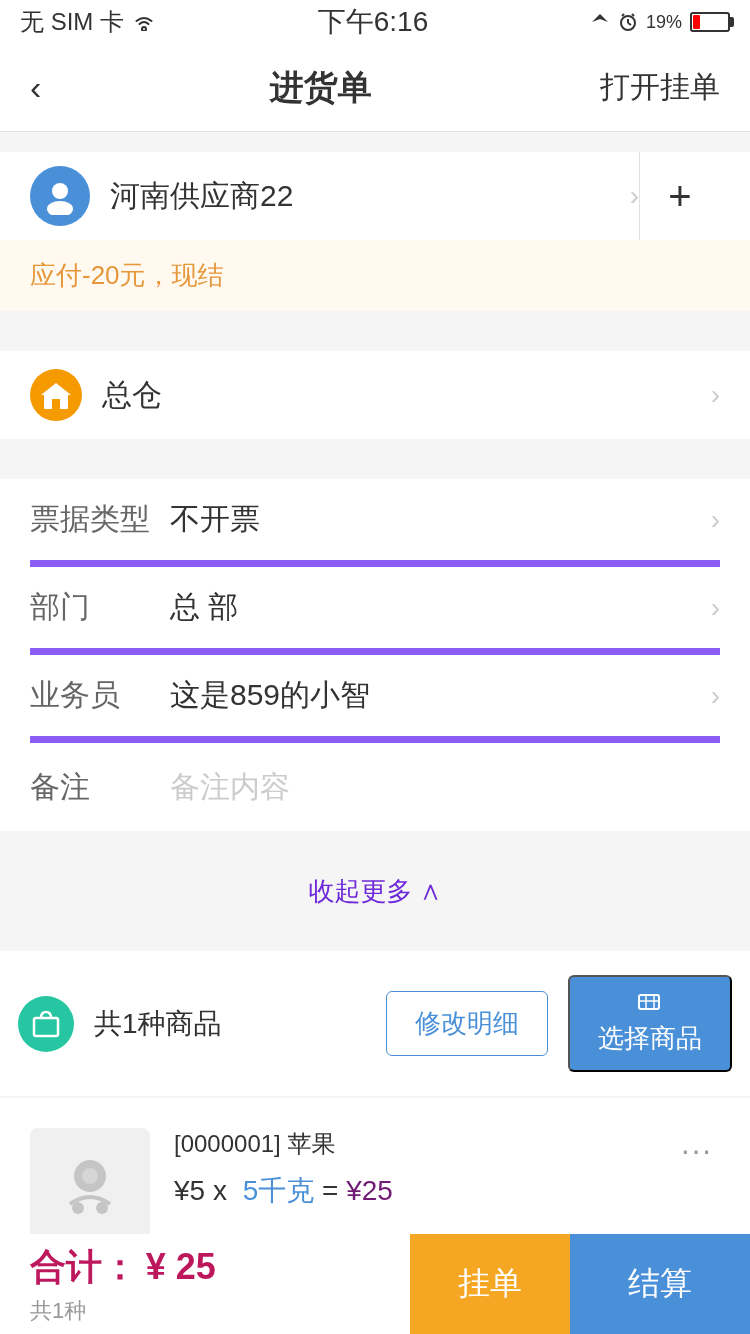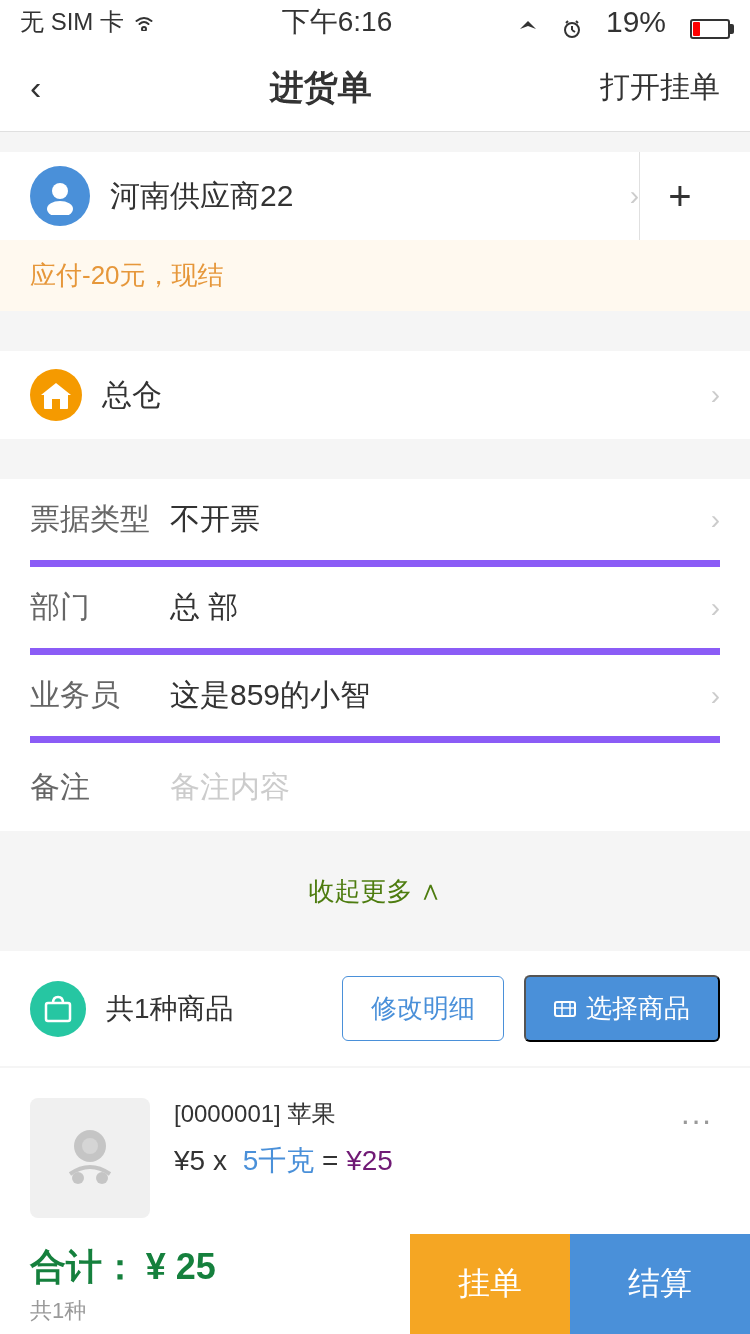--- a/index.html
+++ b/index.html
@@ -30,23 +30,23 @@
       align-items: center;
       gap: 8px;
       font-size: 24px;
     }
     .status-bar-center {
       font-size: 28px;
       font-weight: 500;
     }
     .status-bar-right {
       display: flex;
-      align-items: flex-end;
-      gap: 24px;
-      font-size: 30px;
+      align-items: center;
+      gap: 8px;
+      font-size: 18px;
     }
     .battery-icon {
       width: 40px;
       height: 20px;
       border: 2px solid #333;
       border-radius: 3px;
       position: relative;
       display: inline-block;
     }
     .battery-icon::after {
@@ -211,29 +211,29 @@
       background: #f5f5f5;
       height: 80px;
       display: flex;
       align-items: center;
       justify-content: center;
       margin-top: 20px;
       cursor: pointer;
     }
     .collapse-text {
       font-size: 26px;
-      color: #4d7c0f;
+      color: #6d28d9;
     }
 
     
     .product-header {
       background: #fff;
       display: flex;
       align-items: center;
-      padding: 24px 30px;
+      padding: 24px 18px;
       gap: 20px;
       margin-top: 20px;
     }
     .product-count-icon {
       width: 56px;
       height: 56px;
       border-radius: 50%;
       background: #26c6a2;
       display: flex;
       align-items: center;
@@ -257,20 +257,21 @@
     .btn-solid-blue {
       background: #4a90d9;
       color: #fff;
       font-size: 26px;
       padding: 14px 28px;
       border-radius: 6px;
       cursor: pointer;
       display: flex;
       align-items: center;
       gap: 8px;
+      flex-direction: column;
     }
 
     
     .product-item {
       background: #fff;
       display: flex;
       align-items: flex-start;
       padding: 30px;
       margin-top: 2px;
       gap: 24px;
@@ -329,21 +330,21 @@
     }
     .bottom-total {
       flex: 1;
       display: flex;
       flex-direction: column;
       justify-content: center;
       padding: 0 30px;
     }
     .bottom-total-main {
       font-size: 28px;
-      color: #15803d;
+      color: #be185d;
     }
     .bottom-total-main span {
       font-size: 36px;
       font-weight: 600;
     }
     .bottom-total-sub {
       font-size: 22px;
       color: #999;
       margin-top: 4px;
     }

